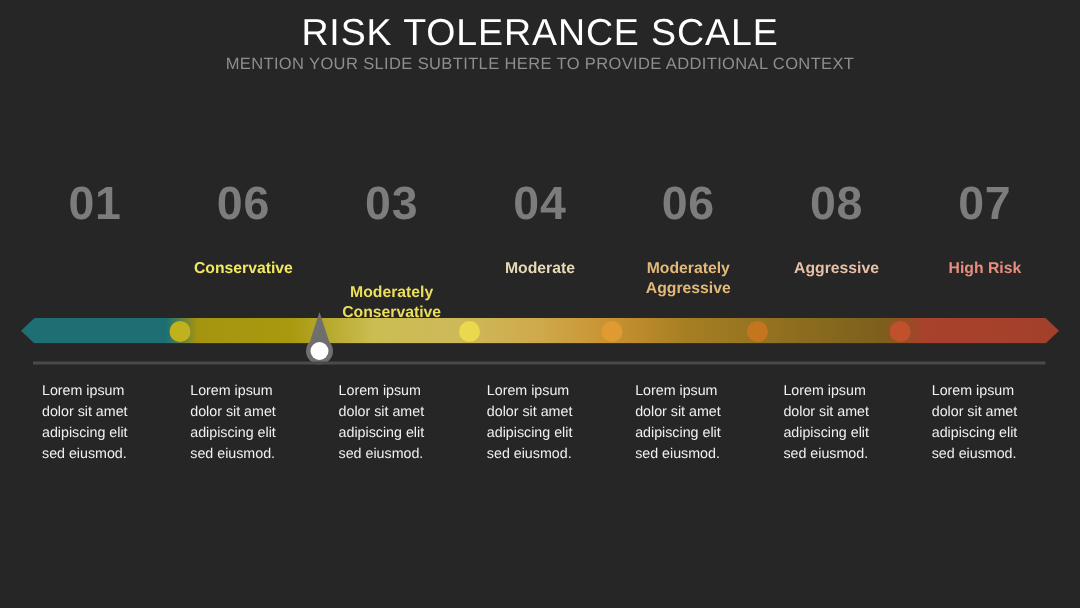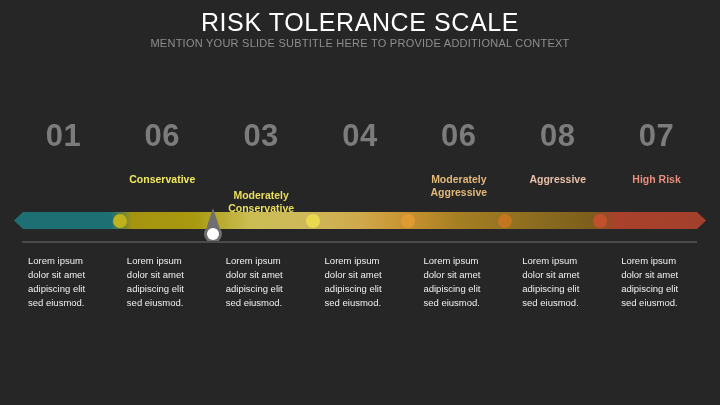--- a/index.html
+++ b/index.html
@@ -142,20 +142,21 @@
         <div class="lbl" style="color: rgb(242, 232, 97);">Conservative</div>
         <div class="body" style="color: rgb(240, 240, 240);">Lorem ipsum dolor sit amet adipiscing elit sed eiusmod.</div>
       </div>
       <div class="col" style="left: 197.714px; width: 98.8571px;">
         <div class="num" style="color: rgb(124, 124, 124);">03</div>
         <div class="lbl" style="color: rgb(236, 223, 92); margin-top: 16px;">Moderately Conservative</div>
         <div class="body" style="color: rgb(240, 240, 240);">Lorem ipsum dolor sit amet adipiscing elit sed eiusmod.</div>
       </div>
       <div class="col" style="left: 296.571px; width: 98.8571px;">
         <div class="num" style="color: rgb(124, 124, 124);">04</div>
+        <div class="lbl" style="color: rgb(230, 217, 182);">Moderate</div>
         <div class="body" style="color: rgb(240, 240, 240);">Lorem ipsum dolor sit amet adipiscing elit sed eiusmod.</div>
       </div>
       <div class="col" style="left: 395.429px; width: 98.8571px;">
         <div class="num" style="color: rgb(124, 124, 124);">06</div>
         <div class="lbl" style="color: rgb(227, 185, 122);">Moderately Aggressive</div>
         <div class="body" style="color: rgb(240, 240, 240);">Lorem ipsum dolor sit amet adipiscing elit sed eiusmod.</div>
       </div>
       <div class="col" style="left: 494.286px; width: 98.8571px;">
         <div class="num" style="color: rgb(124, 124, 124);">08</div>
         <div class="lbl" style="color: rgb(232, 192, 168);">Aggressive</div>

